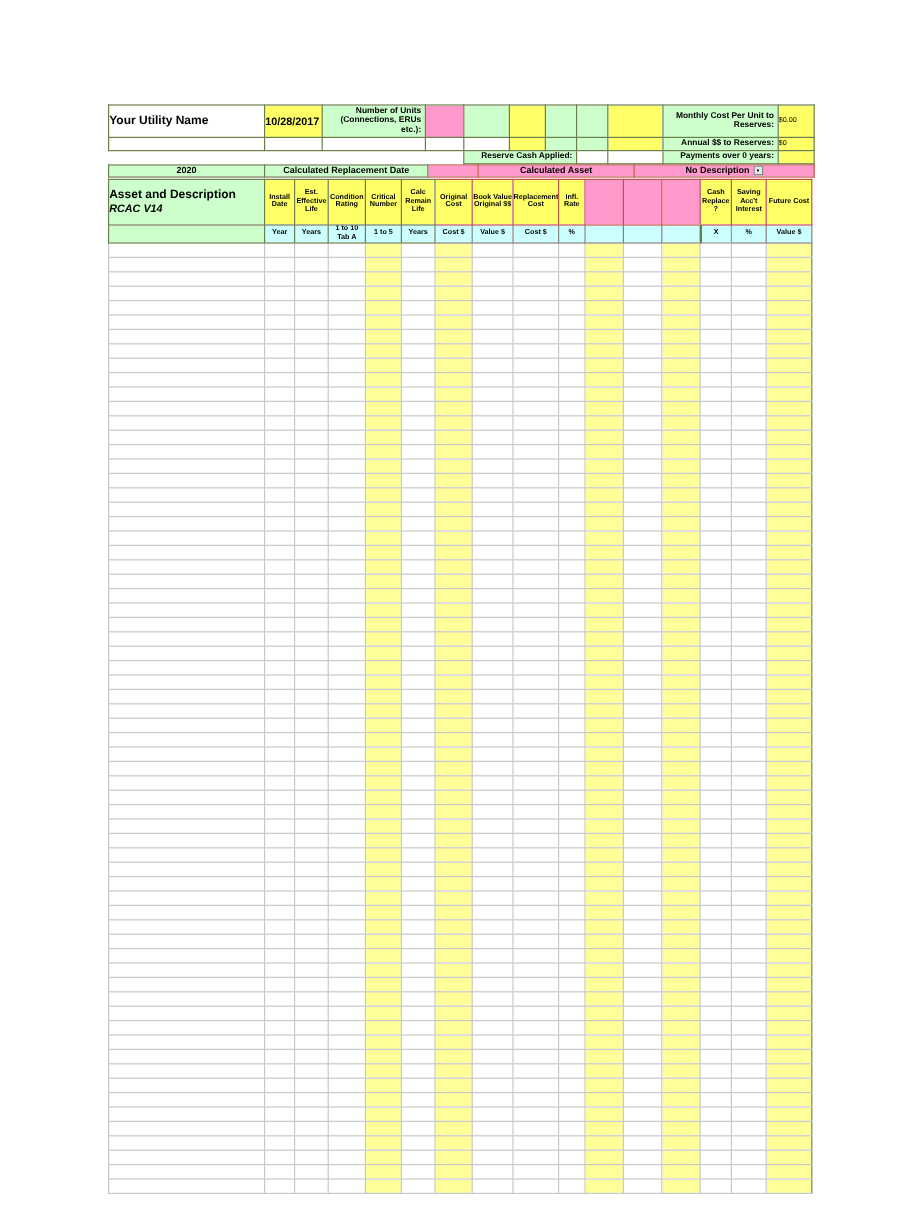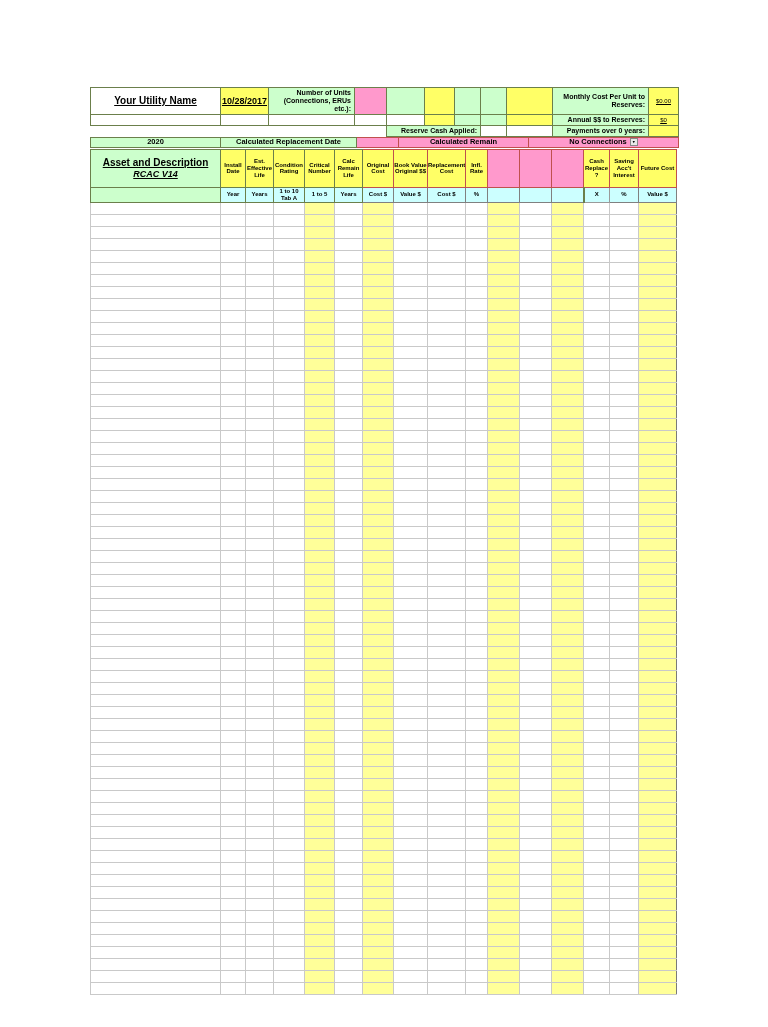--- a/index.html
+++ b/index.html
@@ -23,21 +23,21 @@
   .thickall{border:1px solid #6b7f4b;}
   .lOlive{border-left:2px solid #6b7f4b;}
   .lGray{border-left:1.5px solid #6f6f6f;}
   .rGray{border-right:1.5px solid #6f6f6f;}
   .noB{border:none;}
   .bRed{border:1px solid #c0504d;}
 
   
   .b{font-weight:bold;}
   .i{font-style:italic;}
-  .c{text-align:center;text-decoration:underline;}
+  .c{}
   .r{text-align:right;}
   .p2{padding:1px 3px;}
   .f7{font-size:7px;}
   .f9{font-size:9px;}
   .f10{font-size:10px;}
   .f6{font-size:6px;}
 
   .hdrcell{font-size:6px;font-weight:bold;text-align:center;line-height:1.1;}
   .subcell{font-size:6px;font-weight:bold;text-align:center;}
   .bandlbl{font-size:7.5px;font-weight:bold;text-align:center;}
@@ -119,23 +119,23 @@
         <col style="width:136px">
         <col style="width:42px">
       <col style="width:130px">
         <col style="width:150px">
     </colgroup>
     <tbody>
         <tr style="height:10px">
       <td class="green bandlbl thickall">2020</td>
       <td class="green bandlbl thickall">Calculated Replacement Date</td>
       <td class="pink bandlbl bRed"></td>
-      <td class="pink bandlbl bRed">Calculated Remain</td>
+      <td class="pink bandlbl bRed">Calculated Asset</td>
       <td class="pink bandlbl bRed">
-        <span>No Connections</span><span class="dd">▾</span>
+        <span>No Description</span><span class="dd">▾</span>
       </td>
     </tr>
   </tbody>
     </table>
 
   <table>
     <colgroup>
       <col style="width:130px">
       <col style="width:25px">
         <col style="width:28px">

